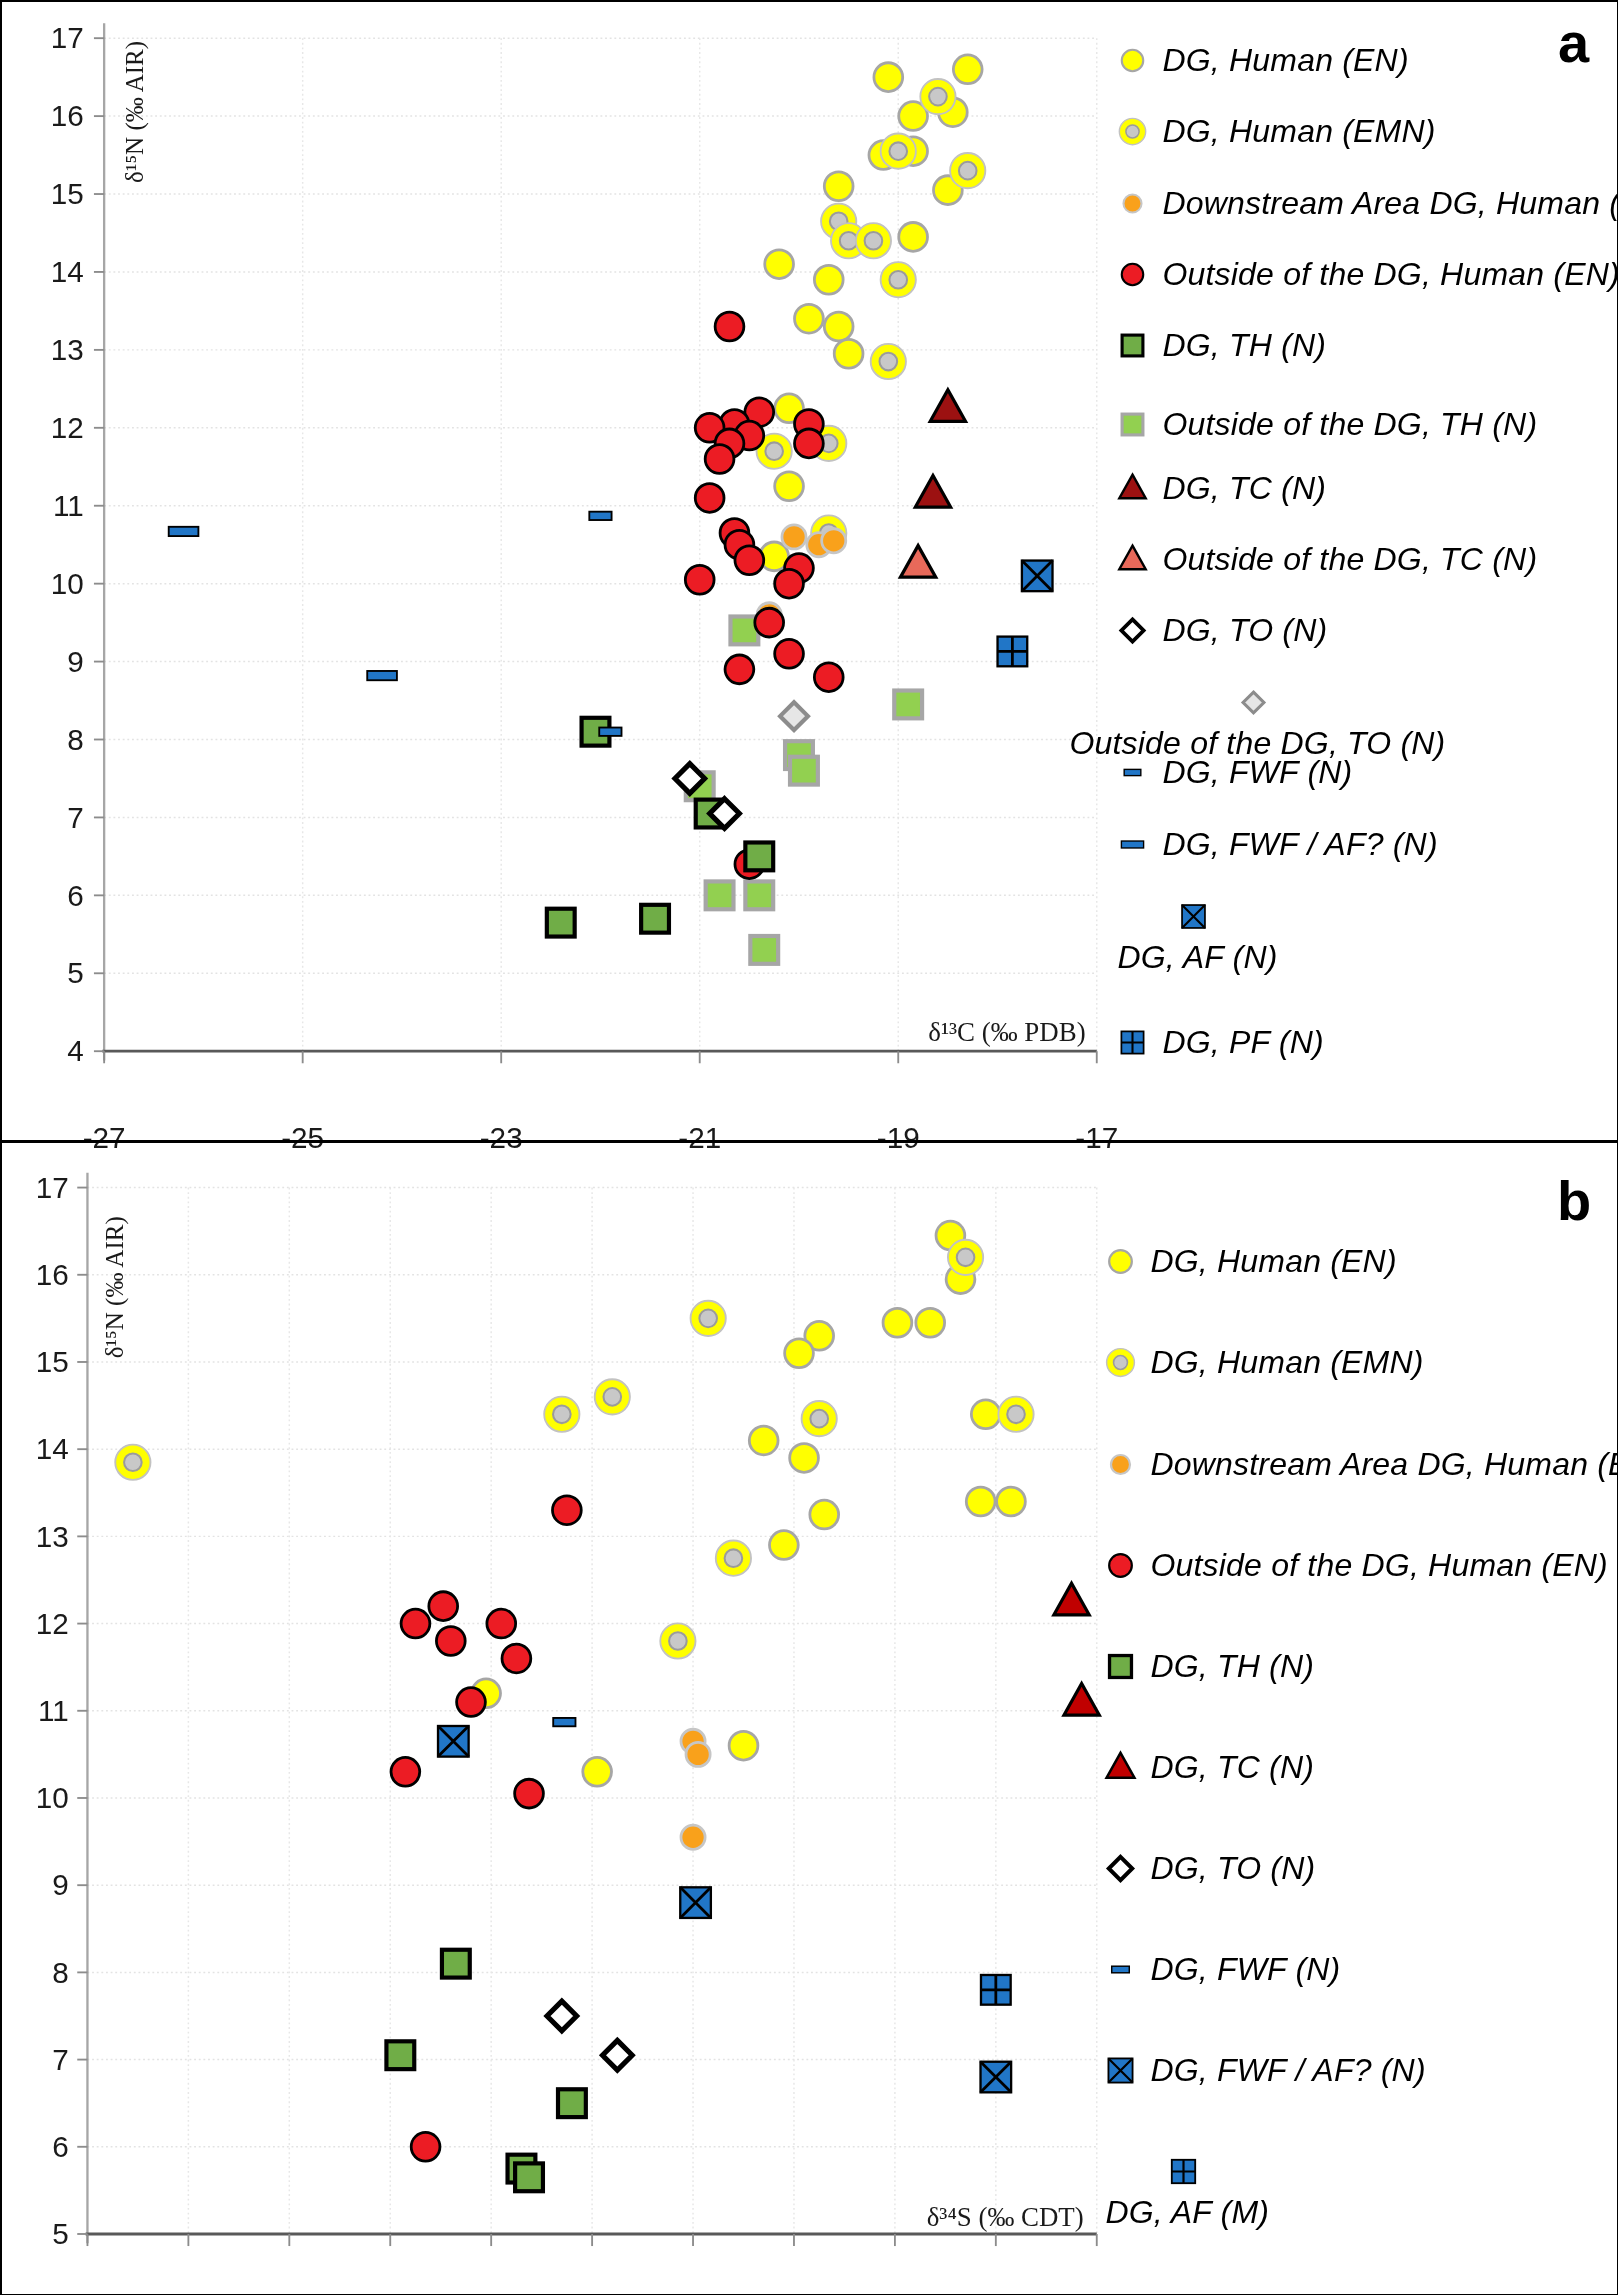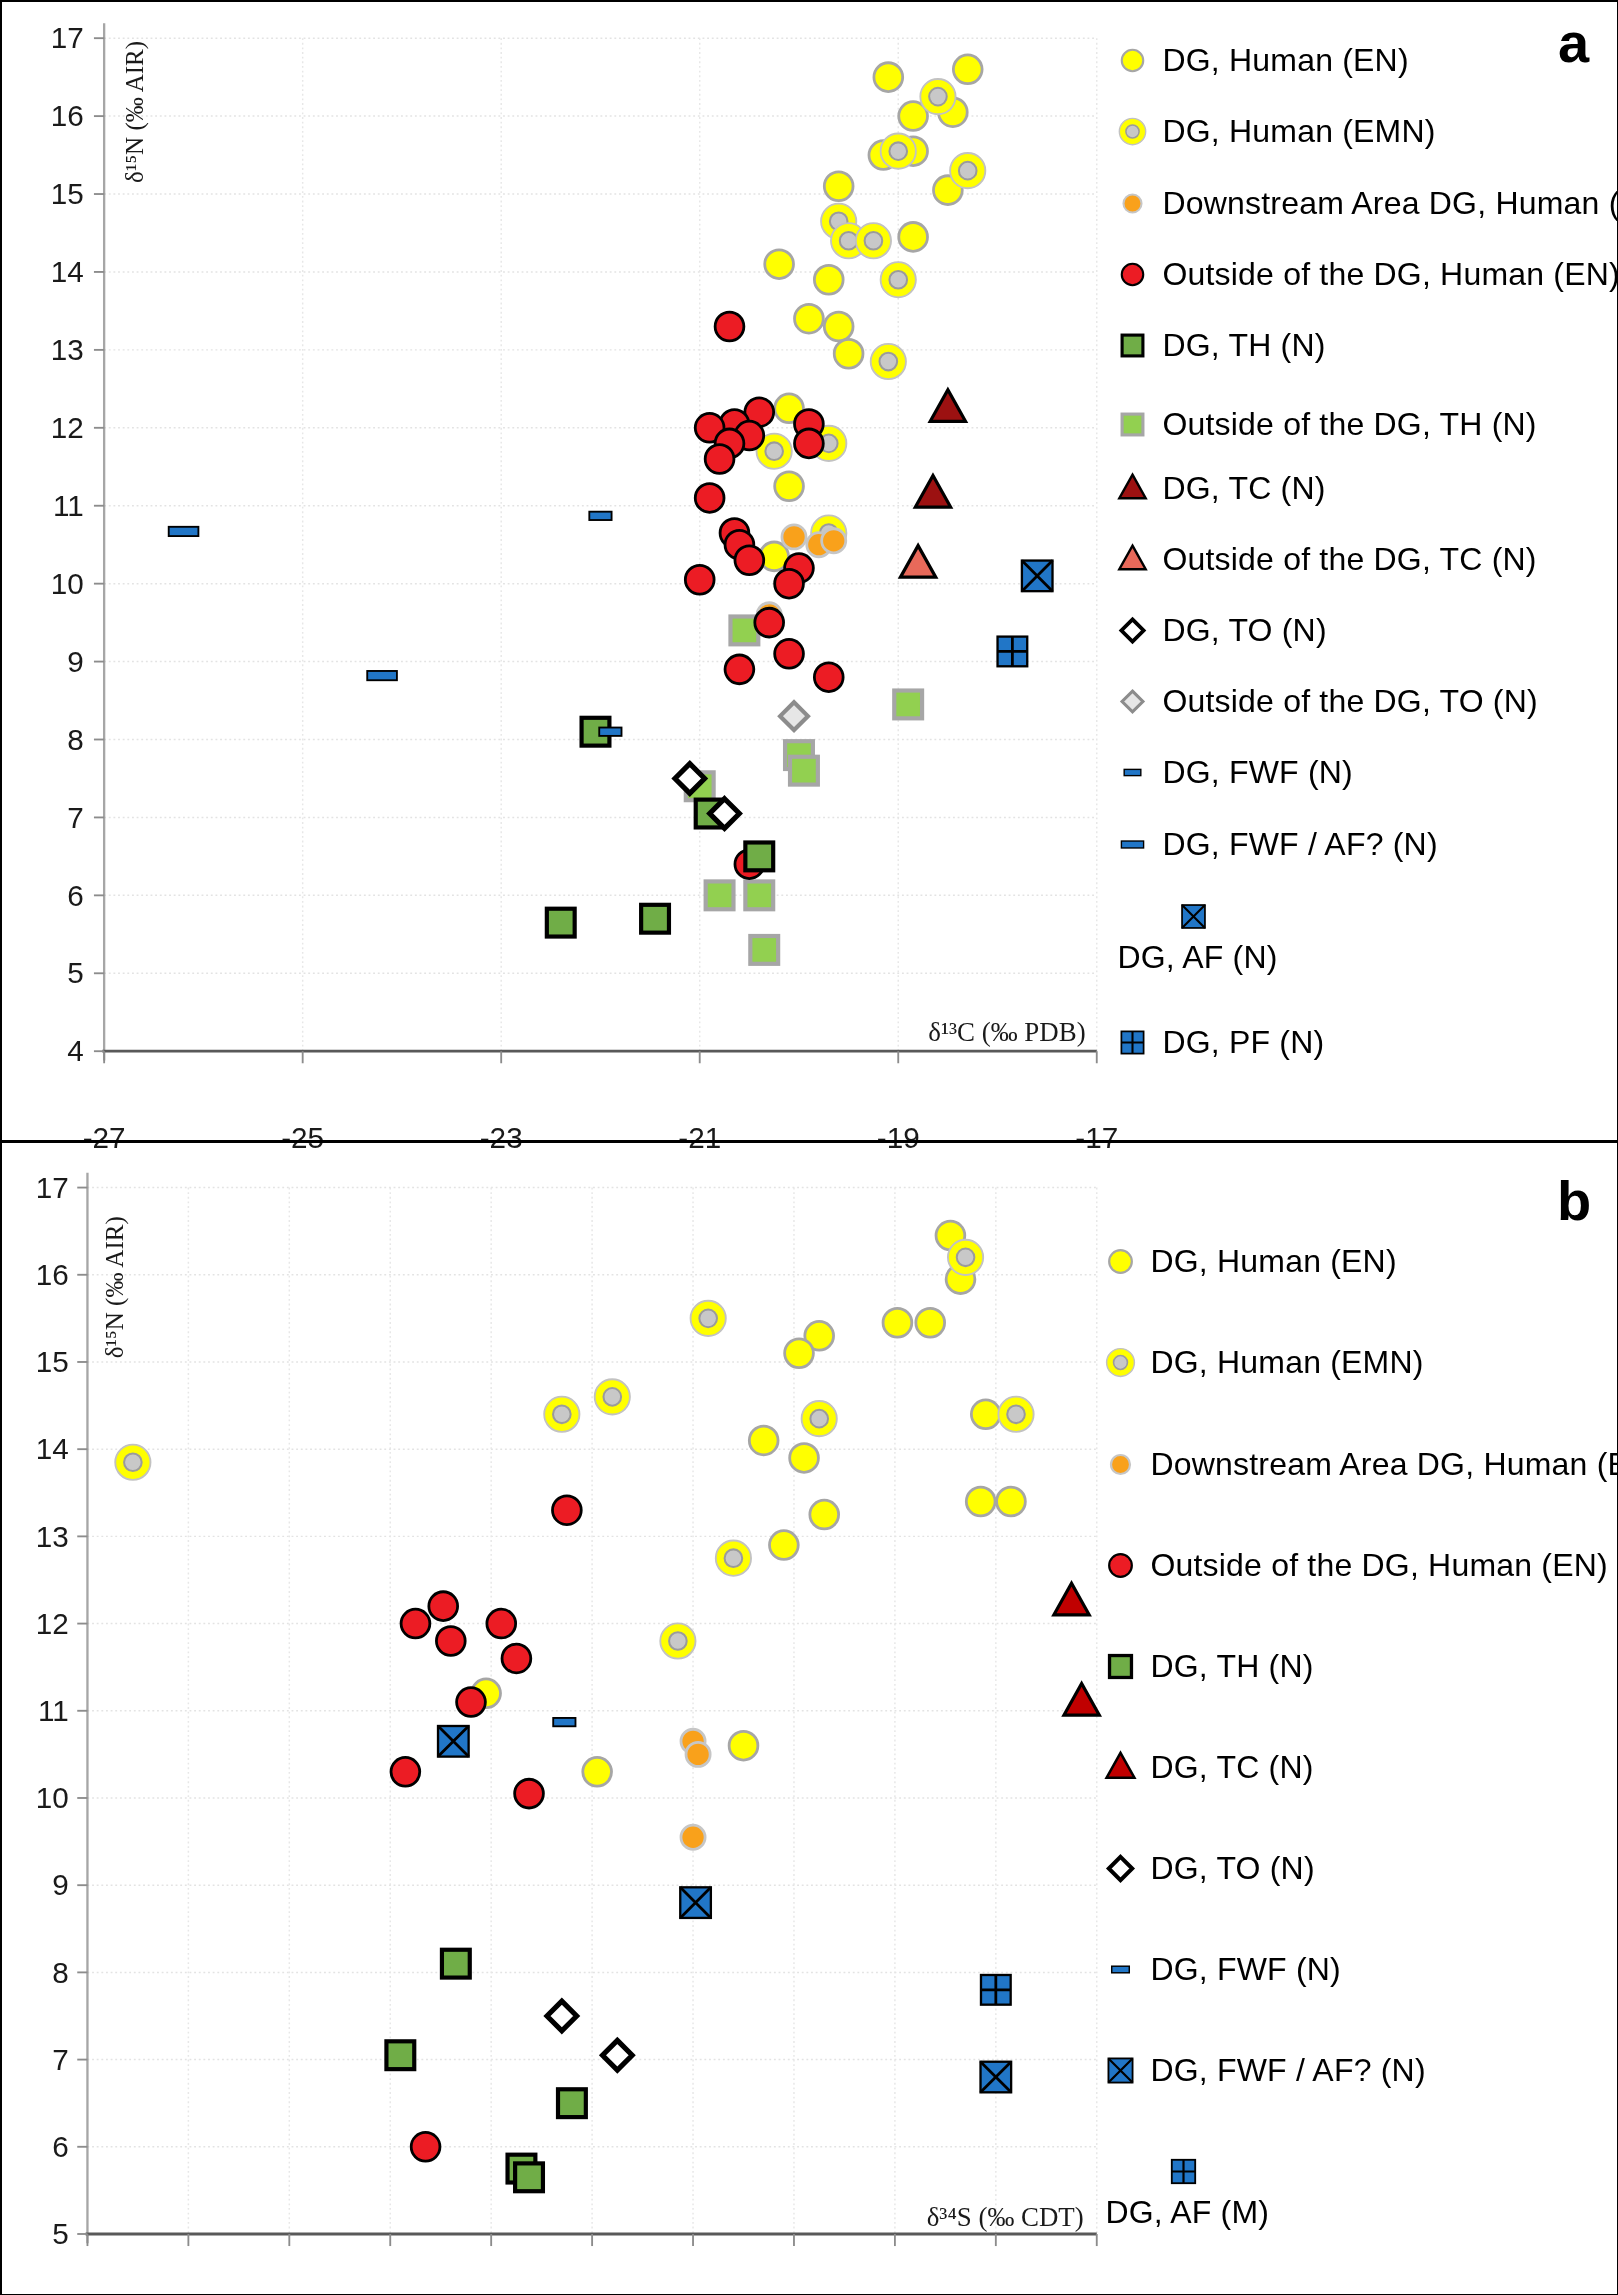--- a/index.html
+++ b/index.html
@@ -7,21 +7,21 @@
     position:relative;width:1619px;height:2296px;background:#fff;
     border:2.8px solid #000;box-sizing:border-box;overflow:hidden;
     font-family:"Liberation Sans",sans-serif;
   }
   .divider{position:absolute;left:0;top:1138px;width:1619px;height:2.8px;background:#000;}
   svg#chart-svg{position:absolute;left:0;top:0;}
   .panel-letter{position:absolute;font-weight:bold;font-size:56px;color:#000;line-height:1;}
   .letter-a{left:1556px;top:13px;}
   .letter-b{left:1555px;top:1171px;}
   .legend{position:absolute;left:0;top:0;width:0;height:0;}
-  .lg-row{position:absolute;display:flex;align-items:center;white-space:nowrap;}
+  .lg-row{position:absolute;display:flex;align-items:center;white-space:nowrap;font-style:italic;}
   .lg-icon{flex:0 0 auto;display:block;}
   .lg-label{font-size:32px;color:#000;margin-left:7.4px;letter-spacing:0.2px;}
 </style>
 </head>
 <body>
 
 <div class="figure">
   <svg id="chart-svg" width="1619" height="2296" viewBox="0 0 1745 2475">
       <g>
         <line x1="110" y1="1047" x2="1180" y2="1047" stroke="#E3E3E3" stroke-width="1.6" stroke-dasharray="2 3"></line>
@@ -663,21 +663,21 @@
         <span class="lg-label">Outside of the DG, TC (N)</span>
       </div>
       <div class="lg-row" style="left: 1108px; top: 607px; height: 43px;">
         <svg width="45" height="45" viewBox="0 0 48 48" class="lg-icon">
           <g>
             <path d="M 24 12.16 L 35.84 24 L 24 35.84 L 12.16 24 Z" fill="#FFFFFF" stroke="#000000" stroke-width="4.07"></path>
           </g>
         </svg>
         <span class="lg-label">DG, TO (N)</span>
       </div>
-      <div class="lg-row" style="left: 1108px; top: 678px; height: 43px;">
+      <div class="lg-row" style="left: 1060px; top: 678px; height: 43px; flex-direction: column;">
         <svg width="45" height="45" viewBox="0 0 48 48" class="lg-icon">
           <g>
             <path d="M 24 12.9 L 35.1 24 L 24 35.1 L 12.9 24 Z" fill="#E6E6E6" stroke="#8C8C8C" stroke-width="3.33"></path>
           </g>
         </svg>
         <span class="lg-label">Outside of the DG, TO (N)</span>
       </div>
       <div class="lg-row" style="left: 1108px; top: 749px; height: 43px;">
         <svg width="45" height="45" viewBox="0 0 48 48" class="lg-icon">
           <g>

